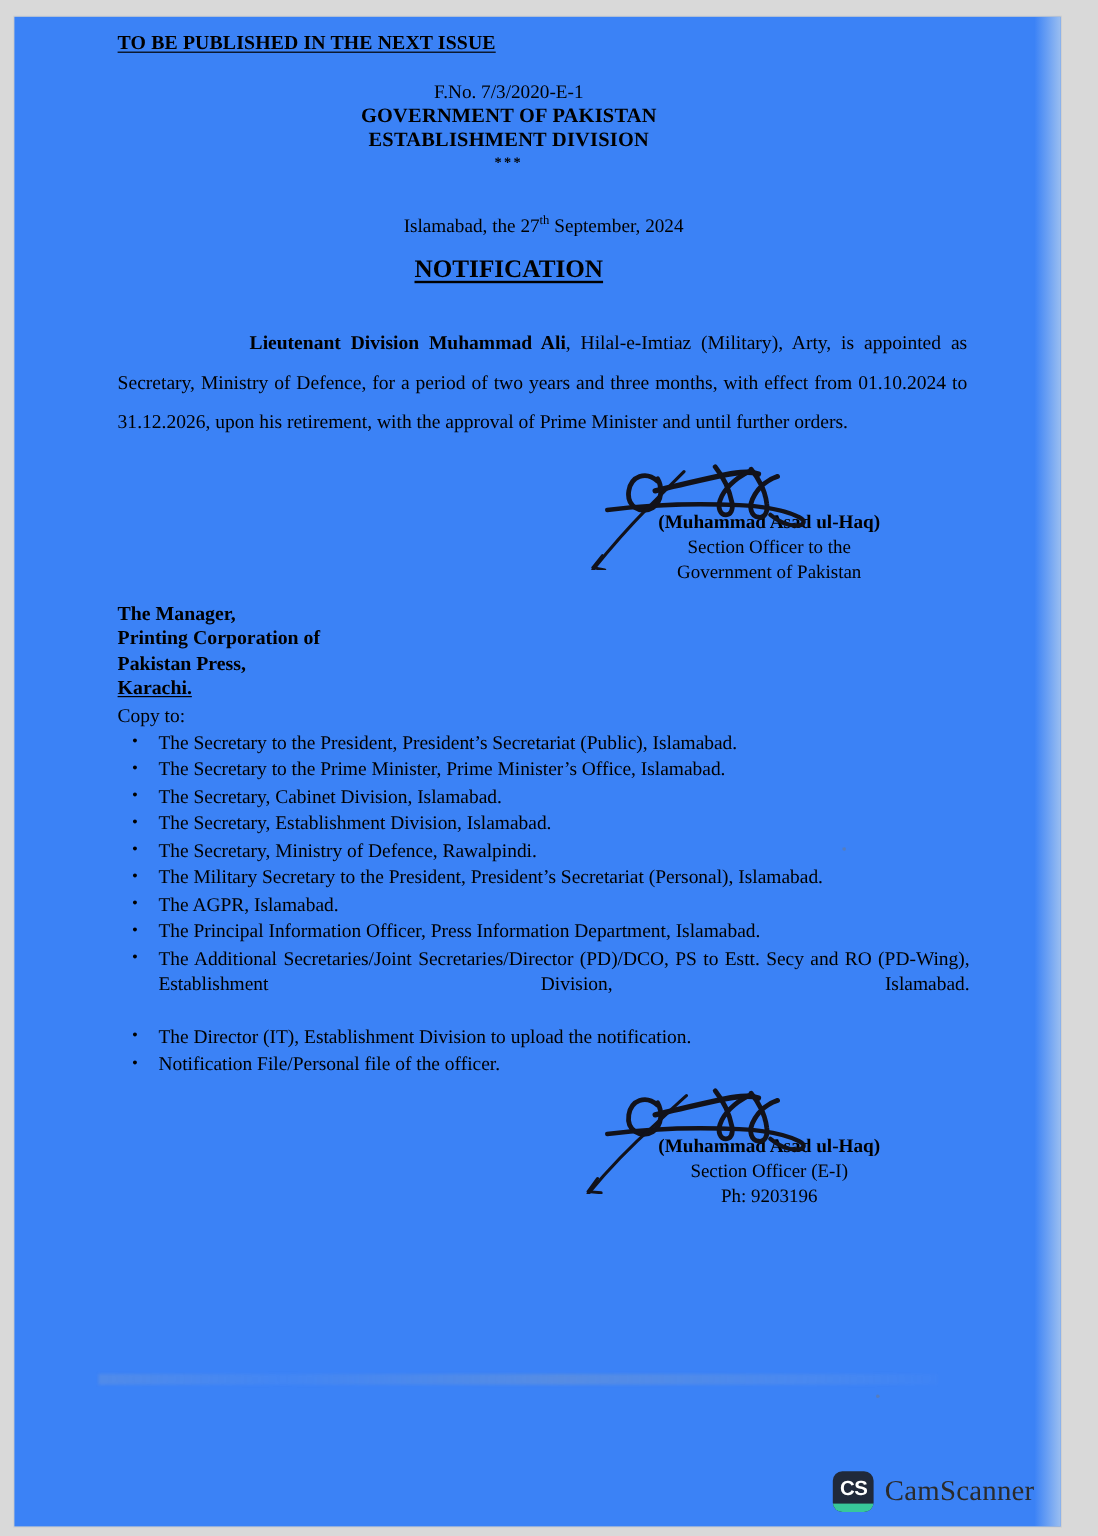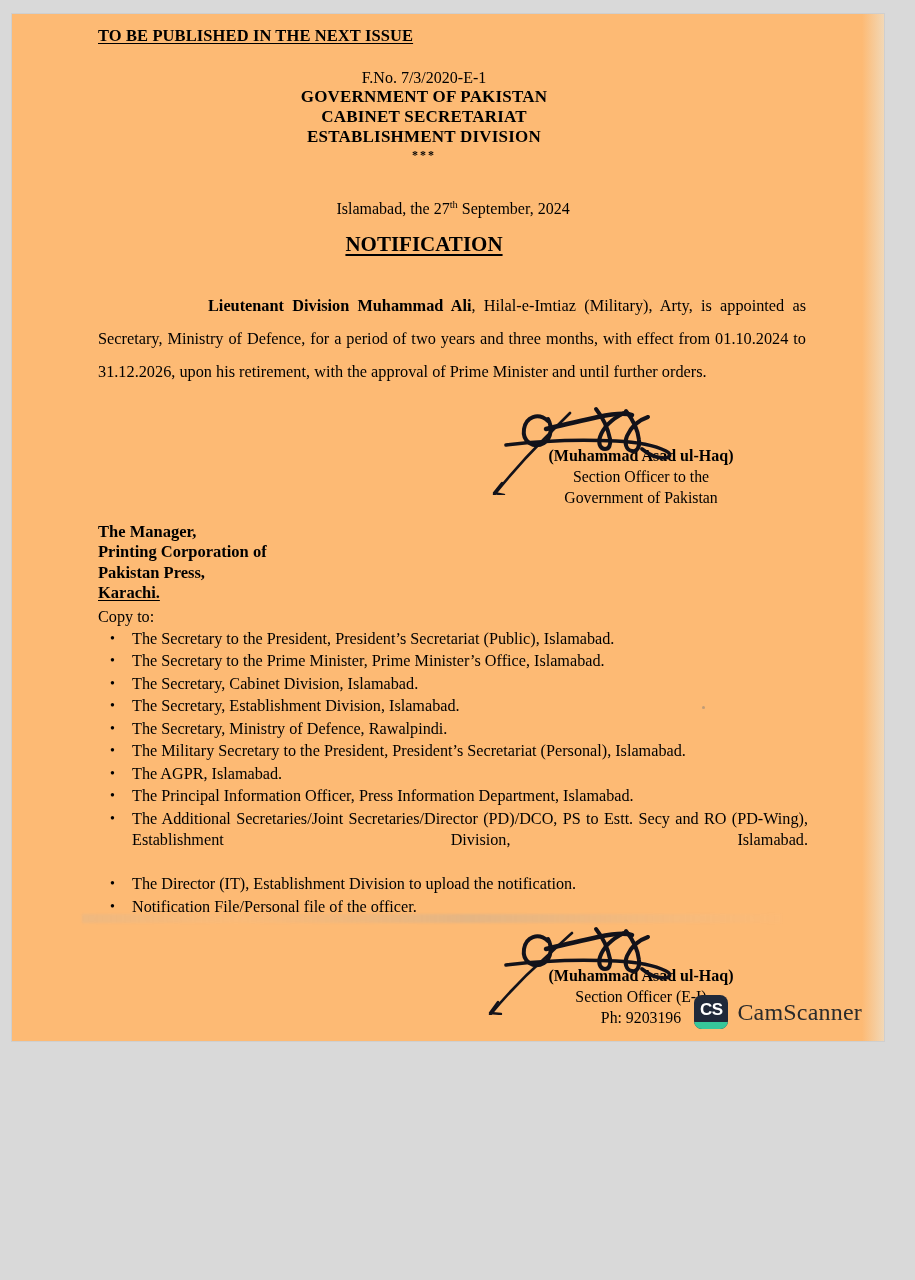--- a/index.html
+++ b/index.html
@@ -21,22 +21,22 @@
     height: 1280px;
     background: #d9d9d9;
   }
 
   
   .page {
     position: absolute;
     left: 12px;
     top: 14px;
     width: 872px;
-    height: 1027px;
-    background: #fdba74;
+    height: 1258px;
+    background: #3b82f6;
     box-shadow: 0 0 0 1px #cfcfcf;
     overflow: hidden;
   }
 
   
   .page::after {
     content: "";
     position: absolute;
     right: 0; top: 0;
     width: 22px; height: 100%;
@@ -256,21 +256,20 @@
 
     <div class="content">
 
       <div>
         <div class="pub-line">TO BE PUBLISHED IN THE NEXT ISSUE</div>
       </div>
 
       <div class="fno">F.No. 7/3/2020-E-1</div>
       <div class="govt-block">
         <div>GOVERNMENT OF PAKISTAN</div>
-        <div>CABINET SECRETARIAT</div>
         <div>ESTABLISHMENT DIVISION</div>
       </div>
       <div class="stars">***</div>
 
       <div class="datecity"><span>Islamabad, the 27</span><sup>th</sup><span> September, 2024</span></div>
 
       <div class="notif"><span>NOTIFICATION</span></div>
 
       <div class="body-para"><b>Lieutenant Division Muhammad Ali</b><span>, Hilal-e-Imtiaz (Military), Arty, is appointed as Secretary, Ministry of Defence, for a period of two years and three months, with effect from 01.10.2024 to 31.12.2026, upon his retirement, with the approval of Prime Minister and until further orders.</span></div>
 

